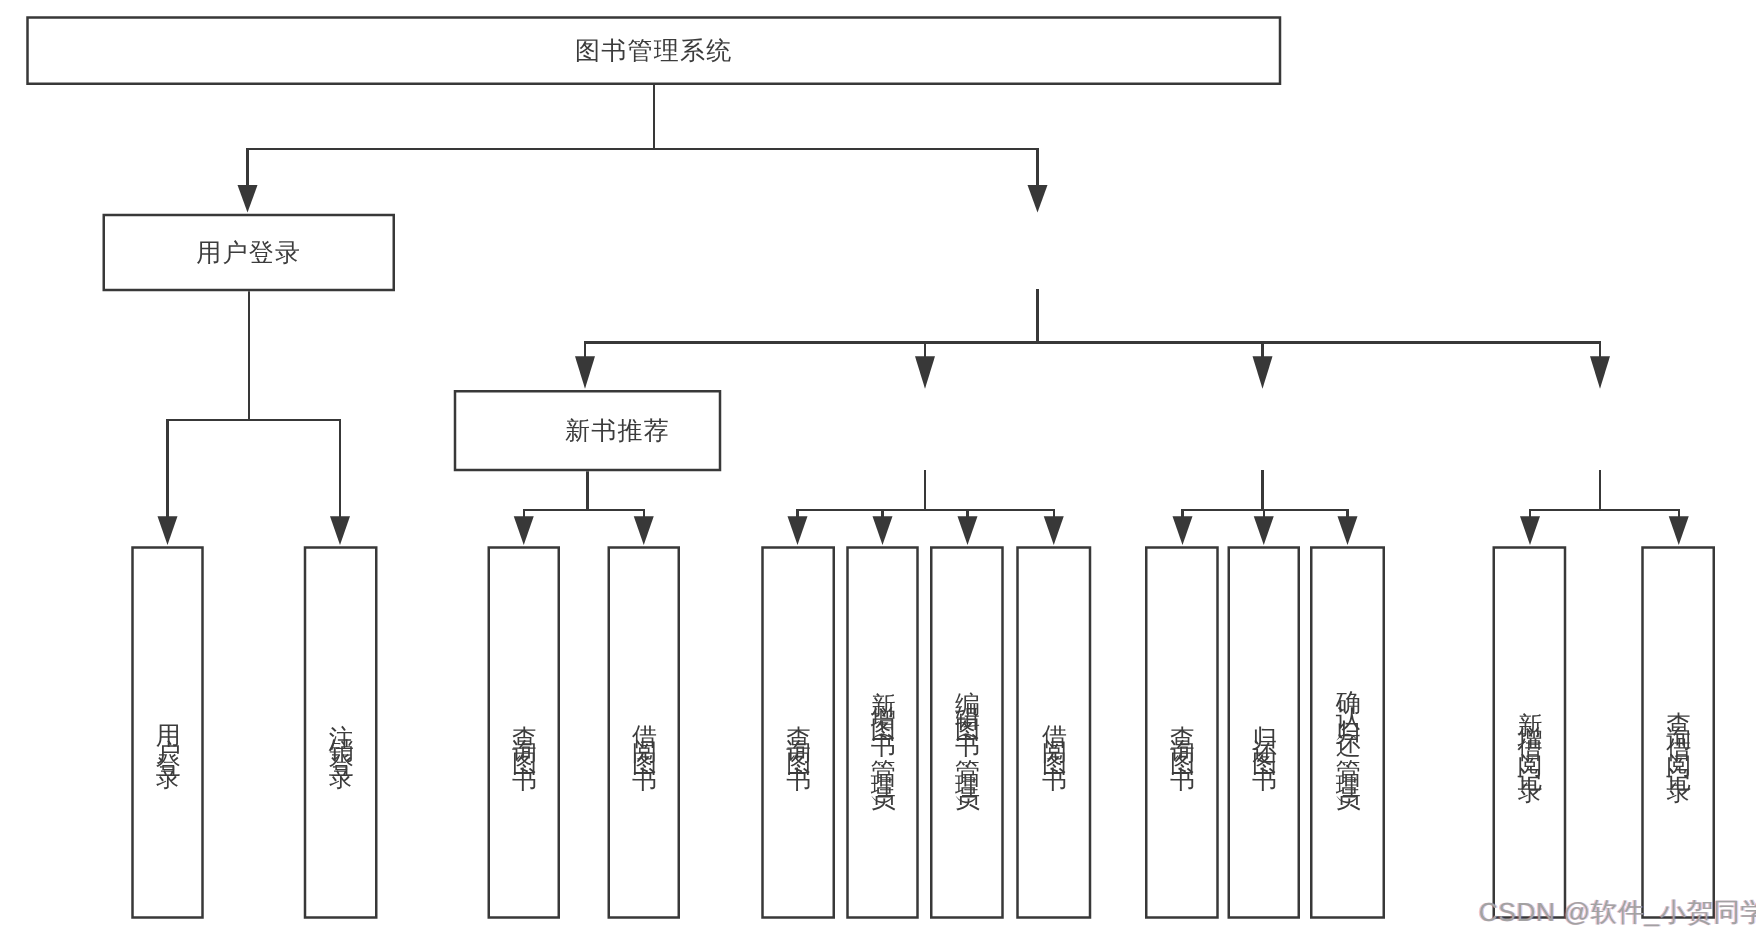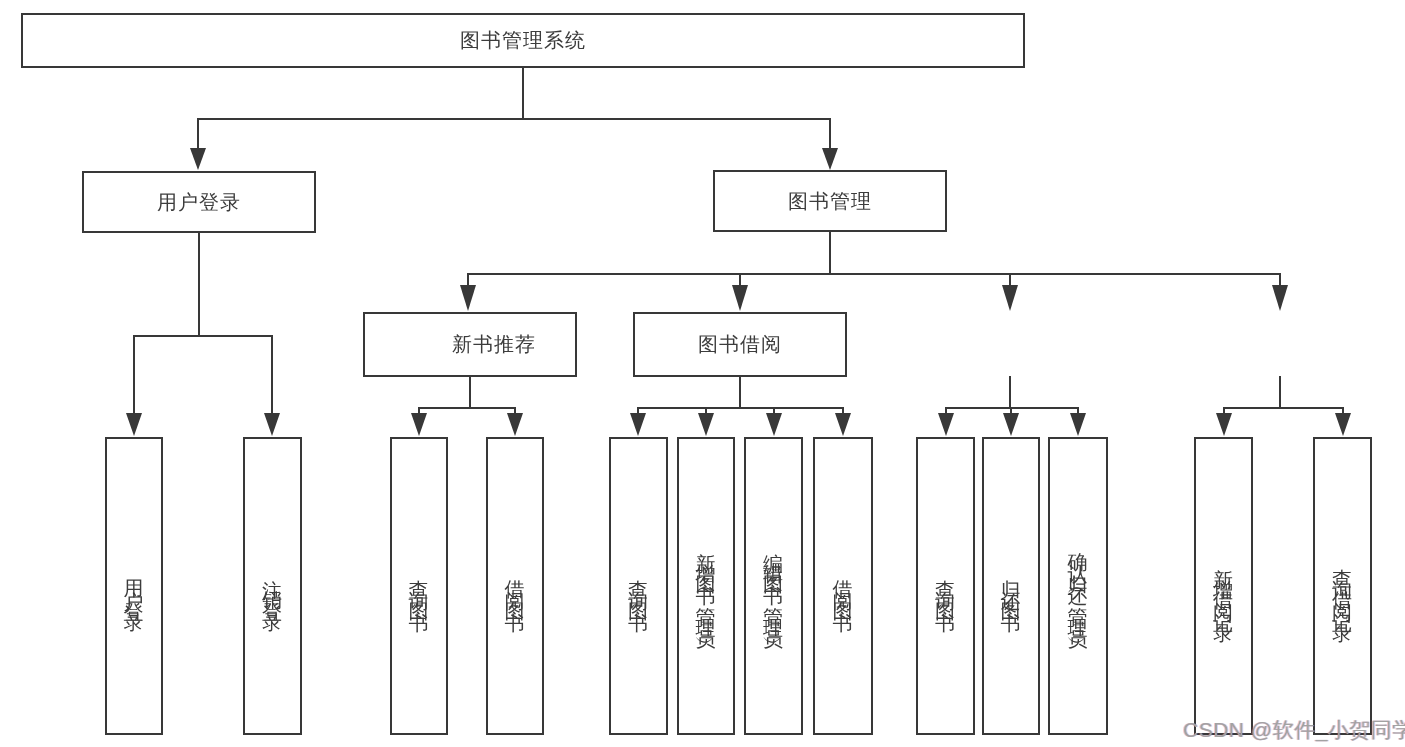--- a/index.html
+++ b/index.html
@@ -92,29 +92,23 @@
     </g>
   </svg>
 
   <div class="node hnode" style="left:21px;top:13px;width:1004px;height:55px;">
     <span>图书管理系统</span>
   </div>
 
   <div class="node hnode" style="left:82px;top:171px;width:234px;height:62px;">
     <span>用户登录</span>
   </div>
-  <div class="node hnode" style="left:713px;top:170px;width:234px;height:62px;">
-    <span>图书管理</span>
-  </div>
 
   <div class="node hnode" style="left:363px;top:312px;width:214px;height:65px;padding-left:48px;">
     <span>新书推荐</span>
-  </div>
-  <div class="node hnode" style="left:633px;top:312px;width:214px;height:65px;">
-    <span>图书借阅</span>
   </div>
 
   <div class="node" style="left:105px;top:437px;width:58px;height:298px;">
     <span class="leaf-label">用户登录</span>
   </div>
   <div class="node" style="left:243px;top:437px;width:59px;height:298px;">
     <span class="leaf-label">注销登录</span>
   </div>
 
   <div class="node" style="left:390px;top:437px;width:58px;height:298px;">

